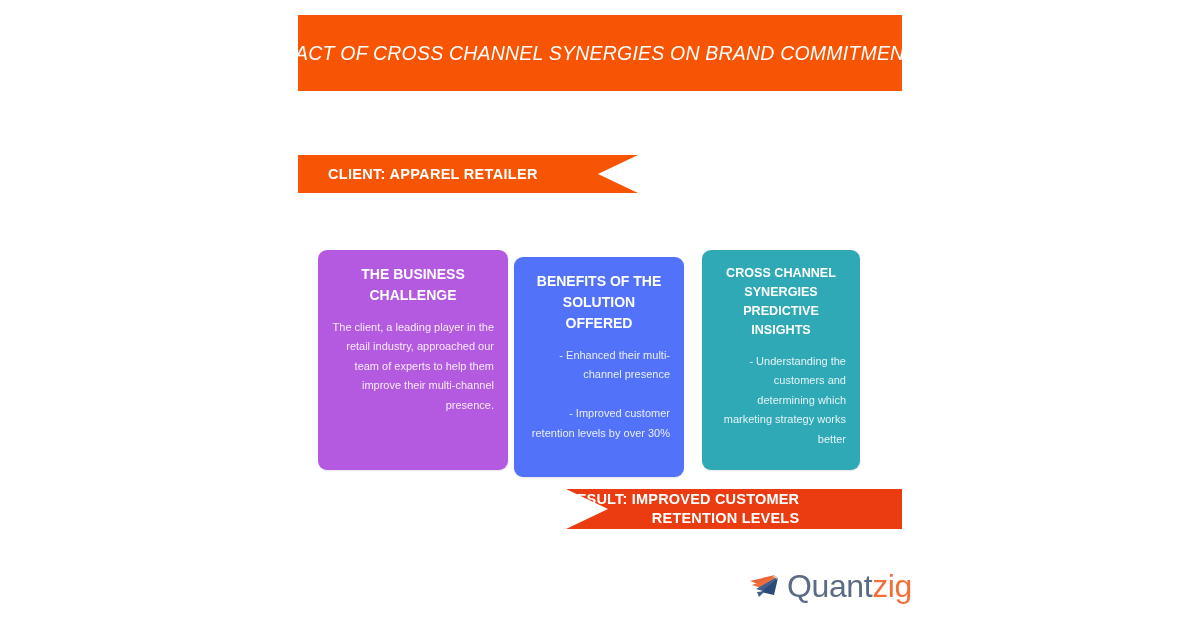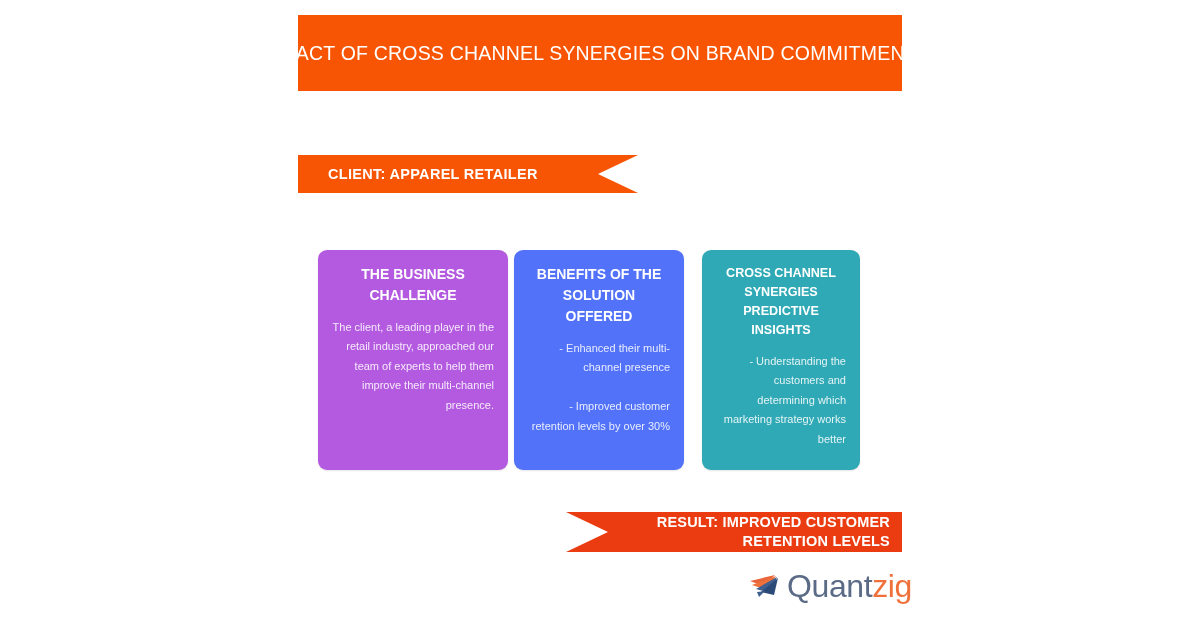--- a/index.html
+++ b/index.html
@@ -35,20 +35,21 @@
     padding: 0 14px;
   }
   .header-line {
     color: #ffffff;
     font-size: 19.5px;
     line-height: 30px;
     letter-spacing: 0.2px;
     font-weight: 400;
     text-align: center;
     white-space: nowrap;
+    font-style: italic;
   }
 
   
   .client-ribbon {
     position: absolute;
     left: 298px;
     top: 155px;
     width: 340px;
     height: 38px;
     background: var(--orange, #f75504);
@@ -119,27 +120,27 @@
     left: 702px;
     width: 158px;
     background: #2fa9b5;
   }
   #card-insights .card-title { font-size: 12.6px; line-height: 19px; }
 
   
   .result-ribbon {
     position: absolute;
     left: 566px;
-    top: 512px;
+    top: 489px;
     width: 336px;
     height: 40px;
     background: #ea3c10;
     display: flex;
     align-items: center;
-    justify-content: flex-end;
+    justify-content: flex-start;
     box-sizing: border-box;
     padding-right: 12px;
   }
   .result-ribbon .notch {
     position: absolute;
     left: 0;
     top: 0;
     width: 42px;
     height: 40px;
     background: #ffffff;
@@ -191,21 +192,21 @@
   <div class="client-ribbon" style="background: rgb(247, 85, 4);">
     <span class="client-label">CLIENT: APPAREL RETAILER</span>
     <span class="notch"></span>
   </div>
 
   <div class="card" id="card-challenge" style="background: rgb(180, 90, 224);">
     <div class="card-title">THE BUSINESS CHALLENGE</div>
     <div class="card-body">The client, a leading player in the retail industry, approached our team of experts to help them improve their multi-channel presence.</div>
   </div>
 
-  <div class="card" id="card-benefits" style="background: rgb(82, 114, 250);">
+  <div class="card" id="card-benefits" style="background: rgb(82, 114, 250); margin-top: 7px;">
     <div class="card-title">BENEFITS OF THE SOLUTION OFFERED</div>
     <div class="card-body">- Enhanced their multi-channel presence
 
 - Improved customer retention levels by over 30%</div>
   </div>
 
   <div class="card" id="card-insights" style="background: rgb(47, 169, 181);">
     <div class="card-title">CROSS CHANNEL SYNERGIES PREDICTIVE INSIGHTS</div>
     <div class="card-body">- Understanding the customers and determining which marketing strategy works better
 

